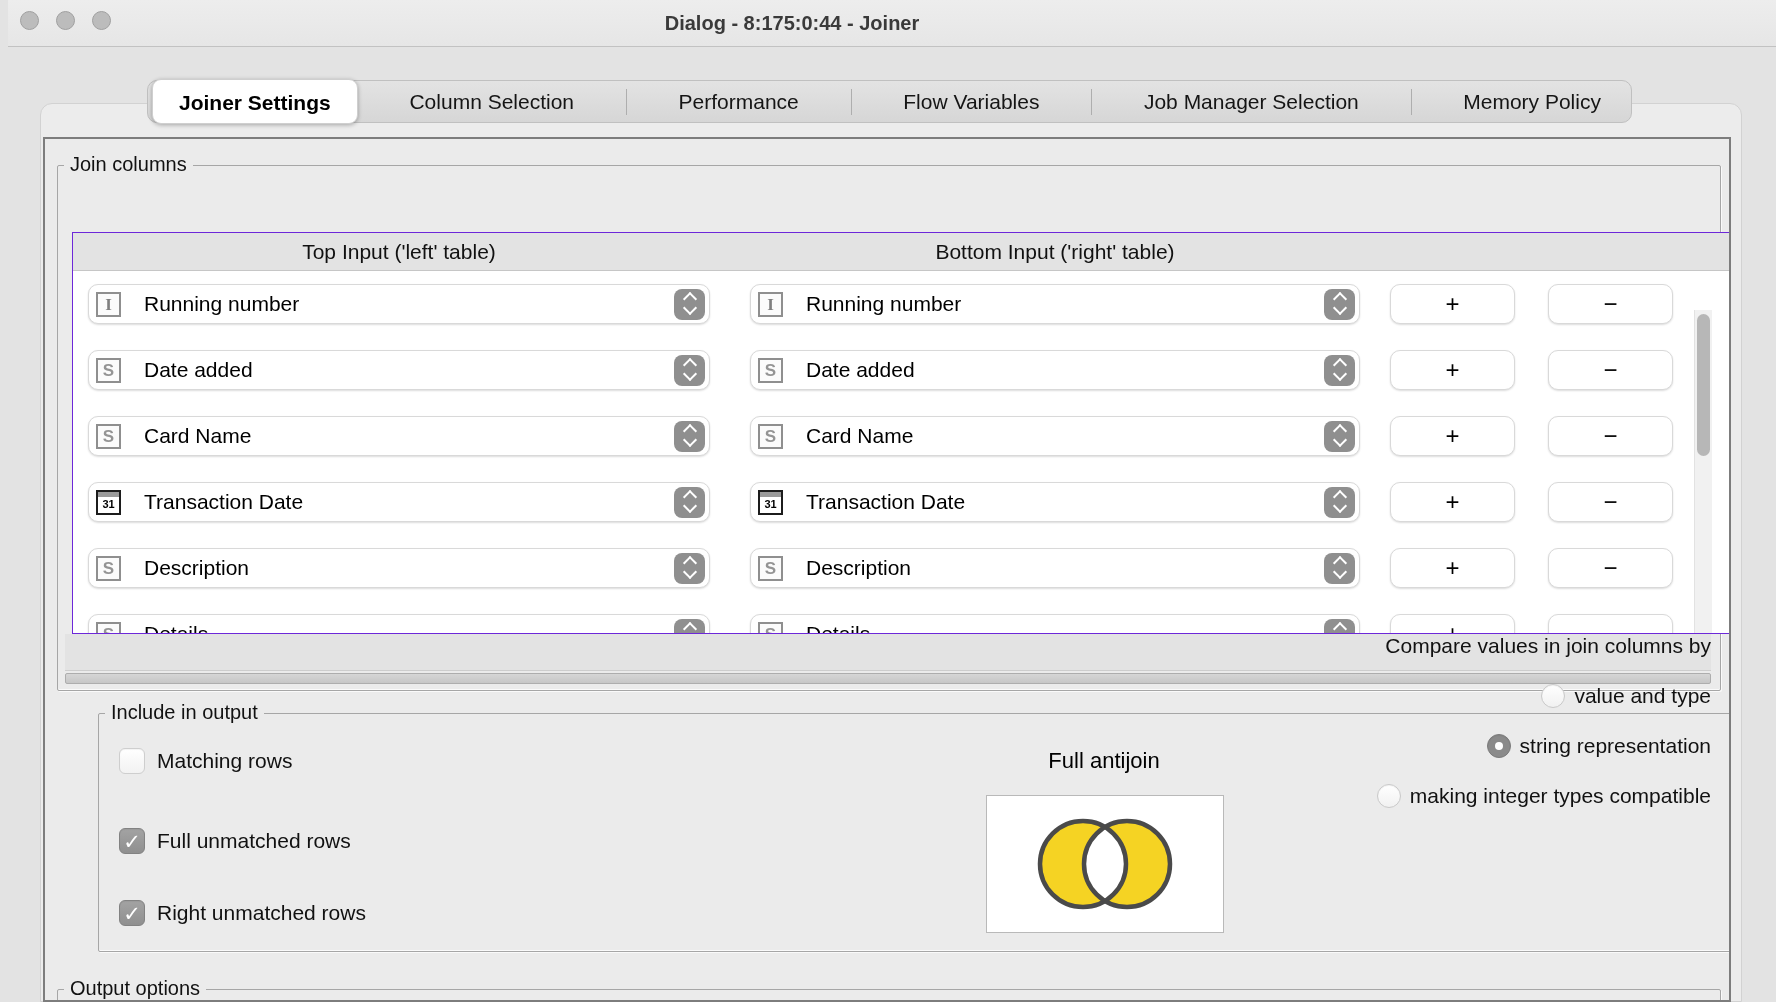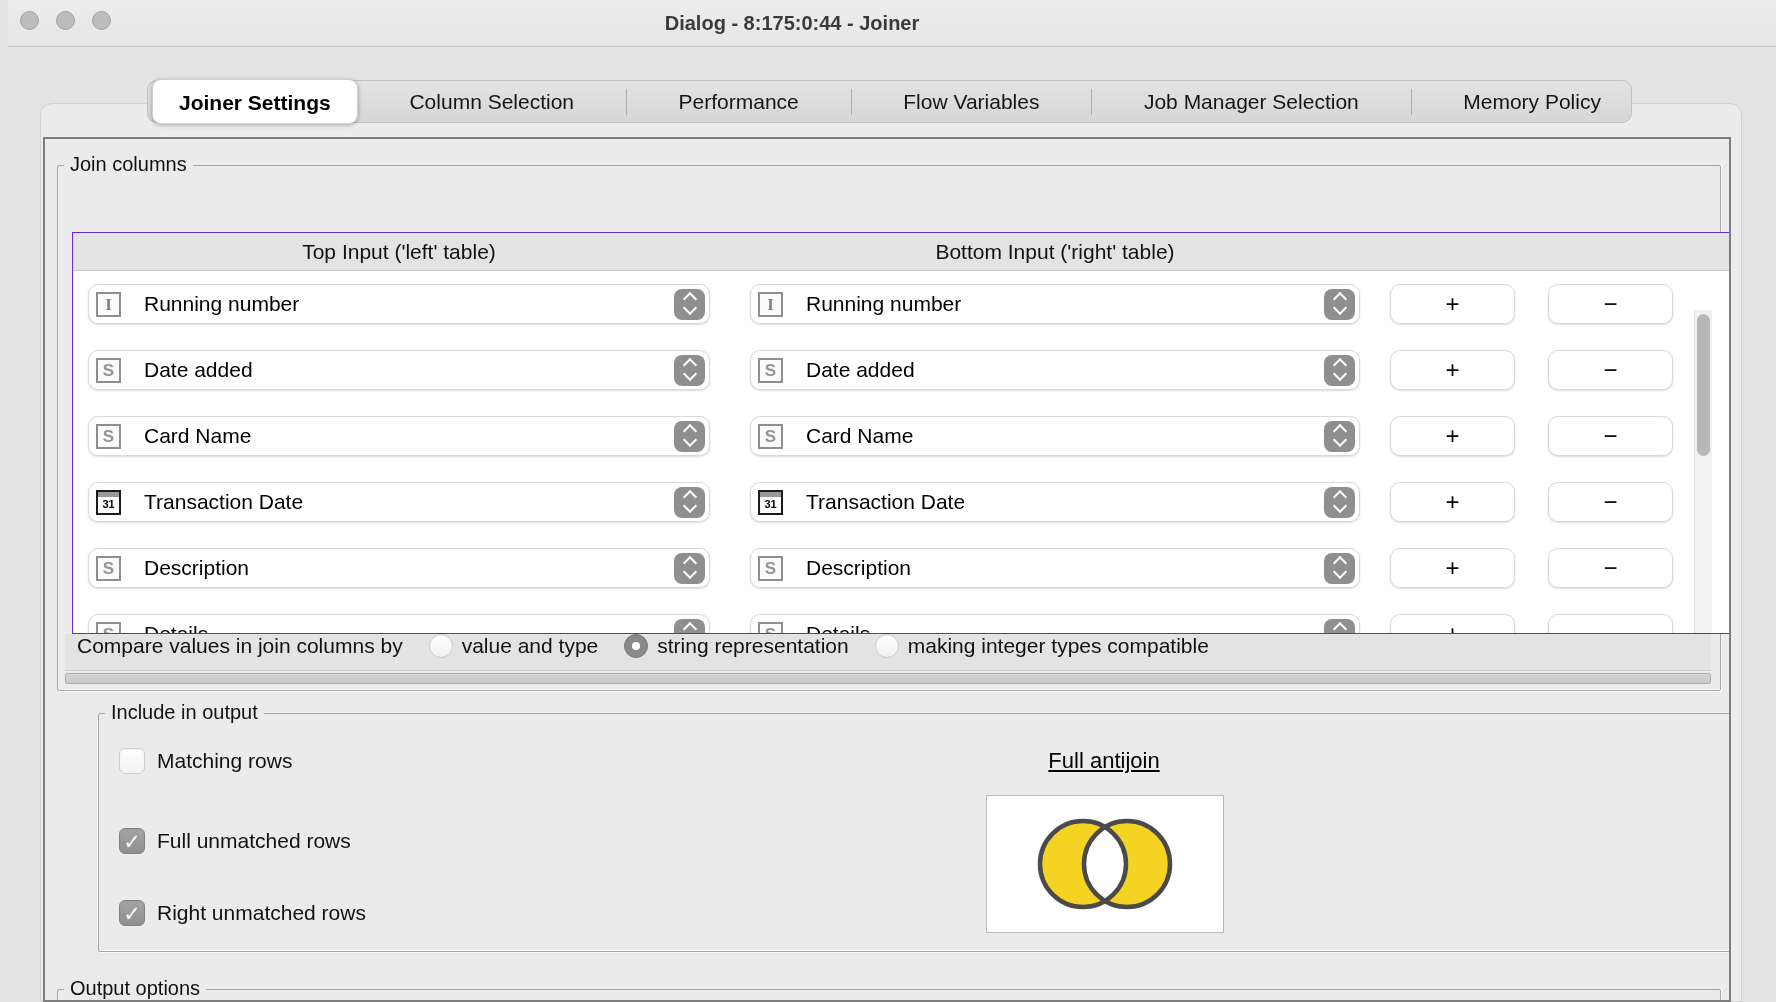--- a/index.html
+++ b/index.html
@@ -148,22 +148,22 @@
   }
   .vthumb {
     position:absolute; left:2px; top:4px; width:13px; height:142px;
     background:#b7b7b7; border-radius:7px;
   }
 
   
   .compare {
     position:absolute; left:7px; top:468px; width:1646px; height:37px;
     background:#e3e3e3; border-bottom:1px solid #cdcdcd;
-    display:flex; align-items:flex-start; gap:26px;
-    padding-left:12px; font-size:21px;
+    display:flex; align-items:flex-end; gap:26px;
+    padding-left:12px; font-size:21px;flex-direction:column;
   }
   .hbar {
     position:absolute; left:7px; top:507px; width:1646px; height:11px;
     background:linear-gradient(#d6d6d6,#c6c6c6);
     border:1px solid #adadad; border-radius:2px;
   }
 
   
   .cbrow { position:absolute; left:20px; display:flex; align-items:center; gap:12px; font-size:21px; }
   .checkbox {
@@ -172,21 +172,21 @@
     border:1px solid #cecece; box-shadow:inset 0 1px 1px rgba(0,0,0,.05);
     position:relative;
   }
   .checkbox.checked { background:linear-gradient(#a3a3a3,#8f8f8f); border-color:#828282; }
   .checkbox.checked::after {
     content:"✓"; position:absolute; left:0; top:0; width:100%; height:100%;
     color:#fff; font-size:21px; font-weight:bold; line-height:25px; text-align:center;
   }
   .venncap {
     position:absolute; left:880px; top:34px; width:250px;
-    text-align:center; font-size:22px; color:#000;text-decoration:underline;
+    text-align:center; font-size:22px; color:#000;
   }
   .vennbox {
     position:absolute; left:887px; top:81px; width:238px; height:138px;
     background:#fff; border:1px solid #b9b9b9;
   }
 </style>
 </head>
 <body>
 
 <div class="titlebar">

